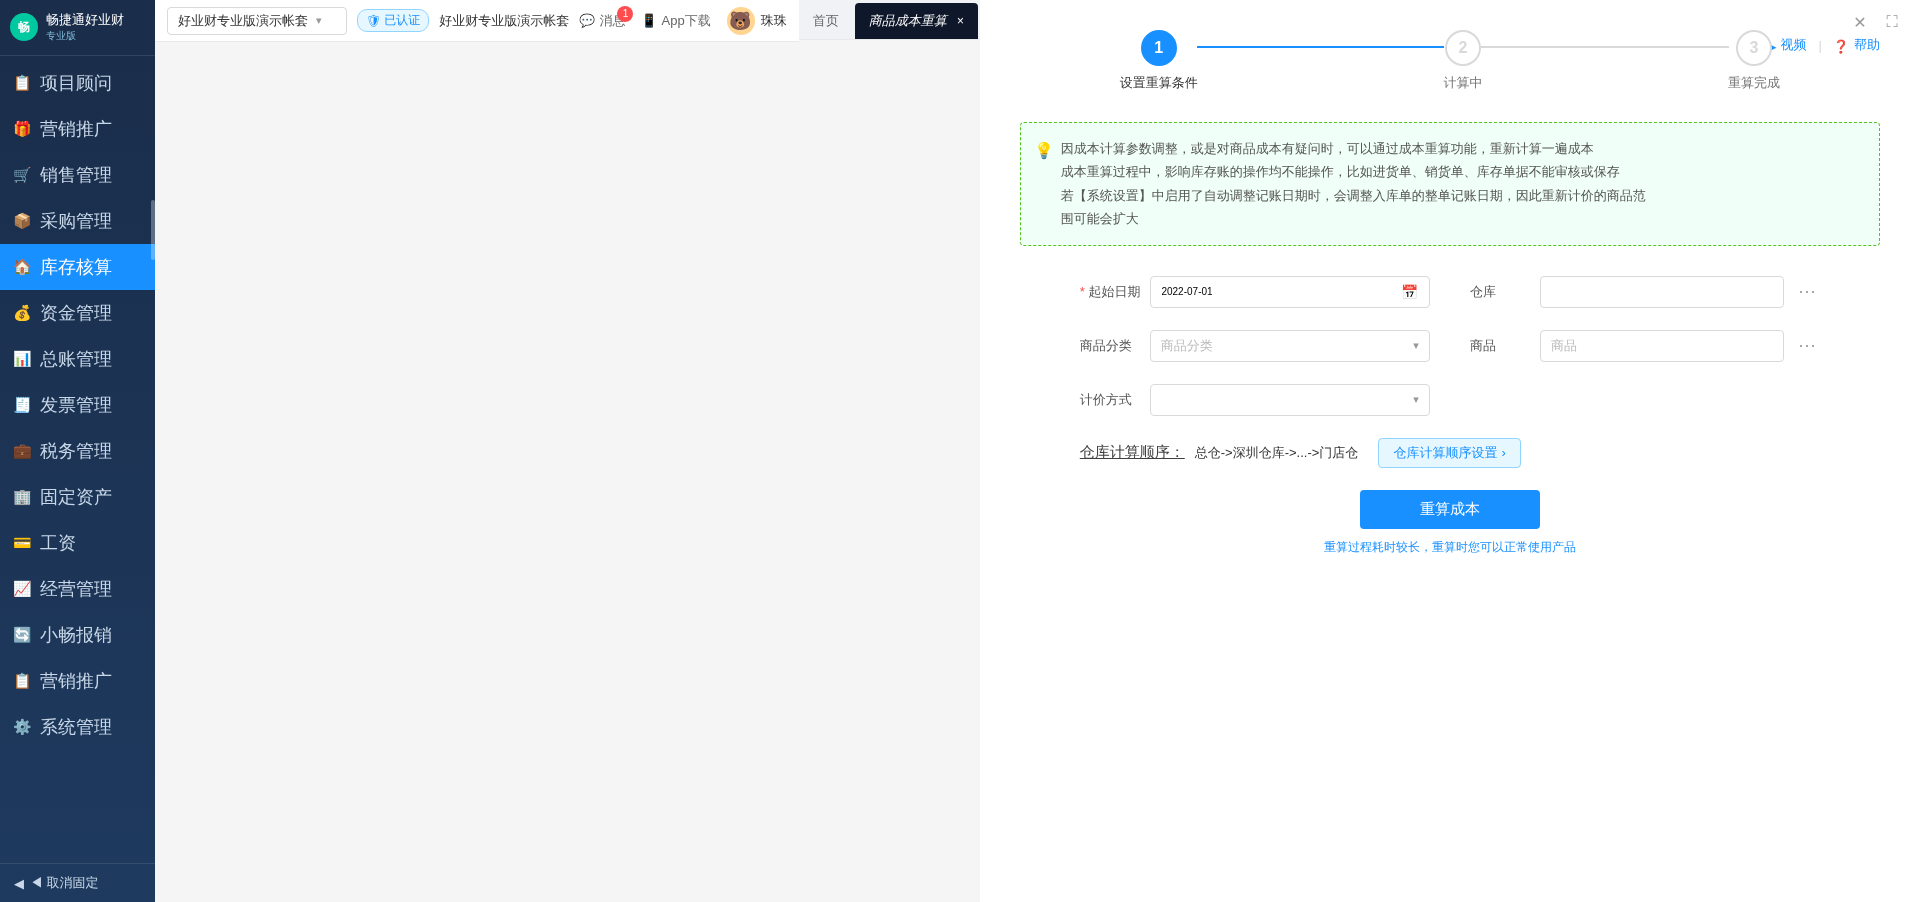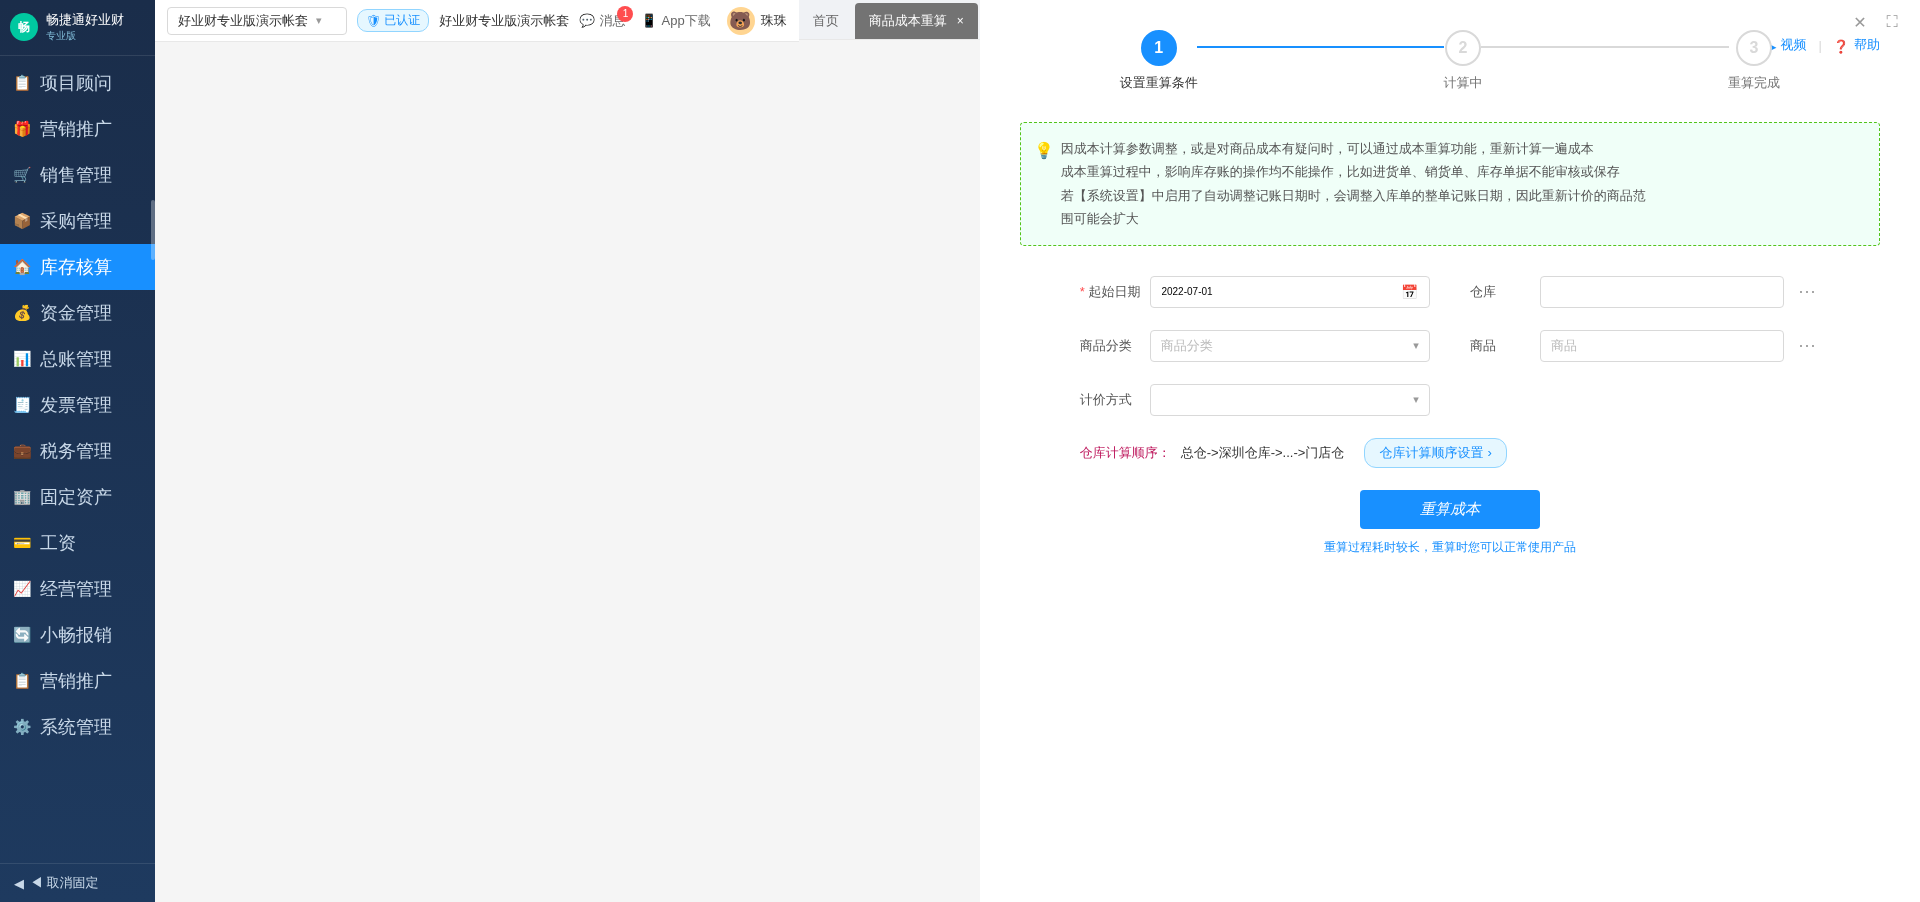--- a/index.html
+++ b/index.html
@@ -131,21 +131,21 @@
       padding: 0 14px;
       display: flex; align-items: center;
       cursor: pointer;
       font-size: 13px;
       border-top-left-radius: 4px; border-top-right-radius: 4px;
       margin-right: 2px;
       gap: 6px;
       text-align: center;
     }
     .tab-item.home { background: transparent; color: #666; }
-    .tab-item.active { background: #737373; color: #fff; }
+    .tab-item.active { background: #0f172a; color: #fff; font-style: italic; }
     .tab-close { font-size: 12px; cursor: pointer; margin-left: 4px; }
 
     
     .content-area {
       flex: 1;
       background: #fff;
       overflow-y: auto;
       position: relative;
       padding: 0;
     }
@@ -270,43 +270,42 @@
     .form-select-text { flex: 1; font-size: 13px; color: #bbb; }
     .form-select-arrow { color: #999; font-size: 11px; }
     .form-dots { font-size: 18px; color: #999; cursor: pointer; padding: 0 4px; }
 
     
     .warehouse-order-row {
       display: flex; align-items: center;
       margin-bottom: 22px; gap: 10px;
       padding-left: 0;
     }
-    .warehouse-order-label { font-size: 13px; color: #be185d; white-space: nowrap; }
+    .warehouse-order-label { font-size: 15px; color: #404040; white-space: nowrap; text-decoration: underline; }
     .warehouse-order-value { font-size: 13px; color: #333; }
     .warehouse-order-btn {
       display: flex; align-items: center;
       background: #e6f7ff; border: 1px solid #91d5ff;
-      color: #1890ff; border-radius: 12px;
+      color: #1890ff; border-radius: 4px;
       padding: 5px 14px; cursor: pointer;
       font-size: 13px; gap: 4px;
       margin-left: 10px;
     }
 
     
     .btn-main {
       display: block;
       margin: 10px auto 0;
       background: #1890ff;
       color: #fff; border: none;
       border-radius: 4px;
       padding: 10px 60px;
       font-size: 15px;
       cursor: pointer;
       font-family: inherit;
-      font-style: italic;
     }
 
     .btn-note {
       text-align: center;
       margin-top: 10px;
       font-size: 12px;
       color: #1890ff;
     }
   </style>
 </head>

